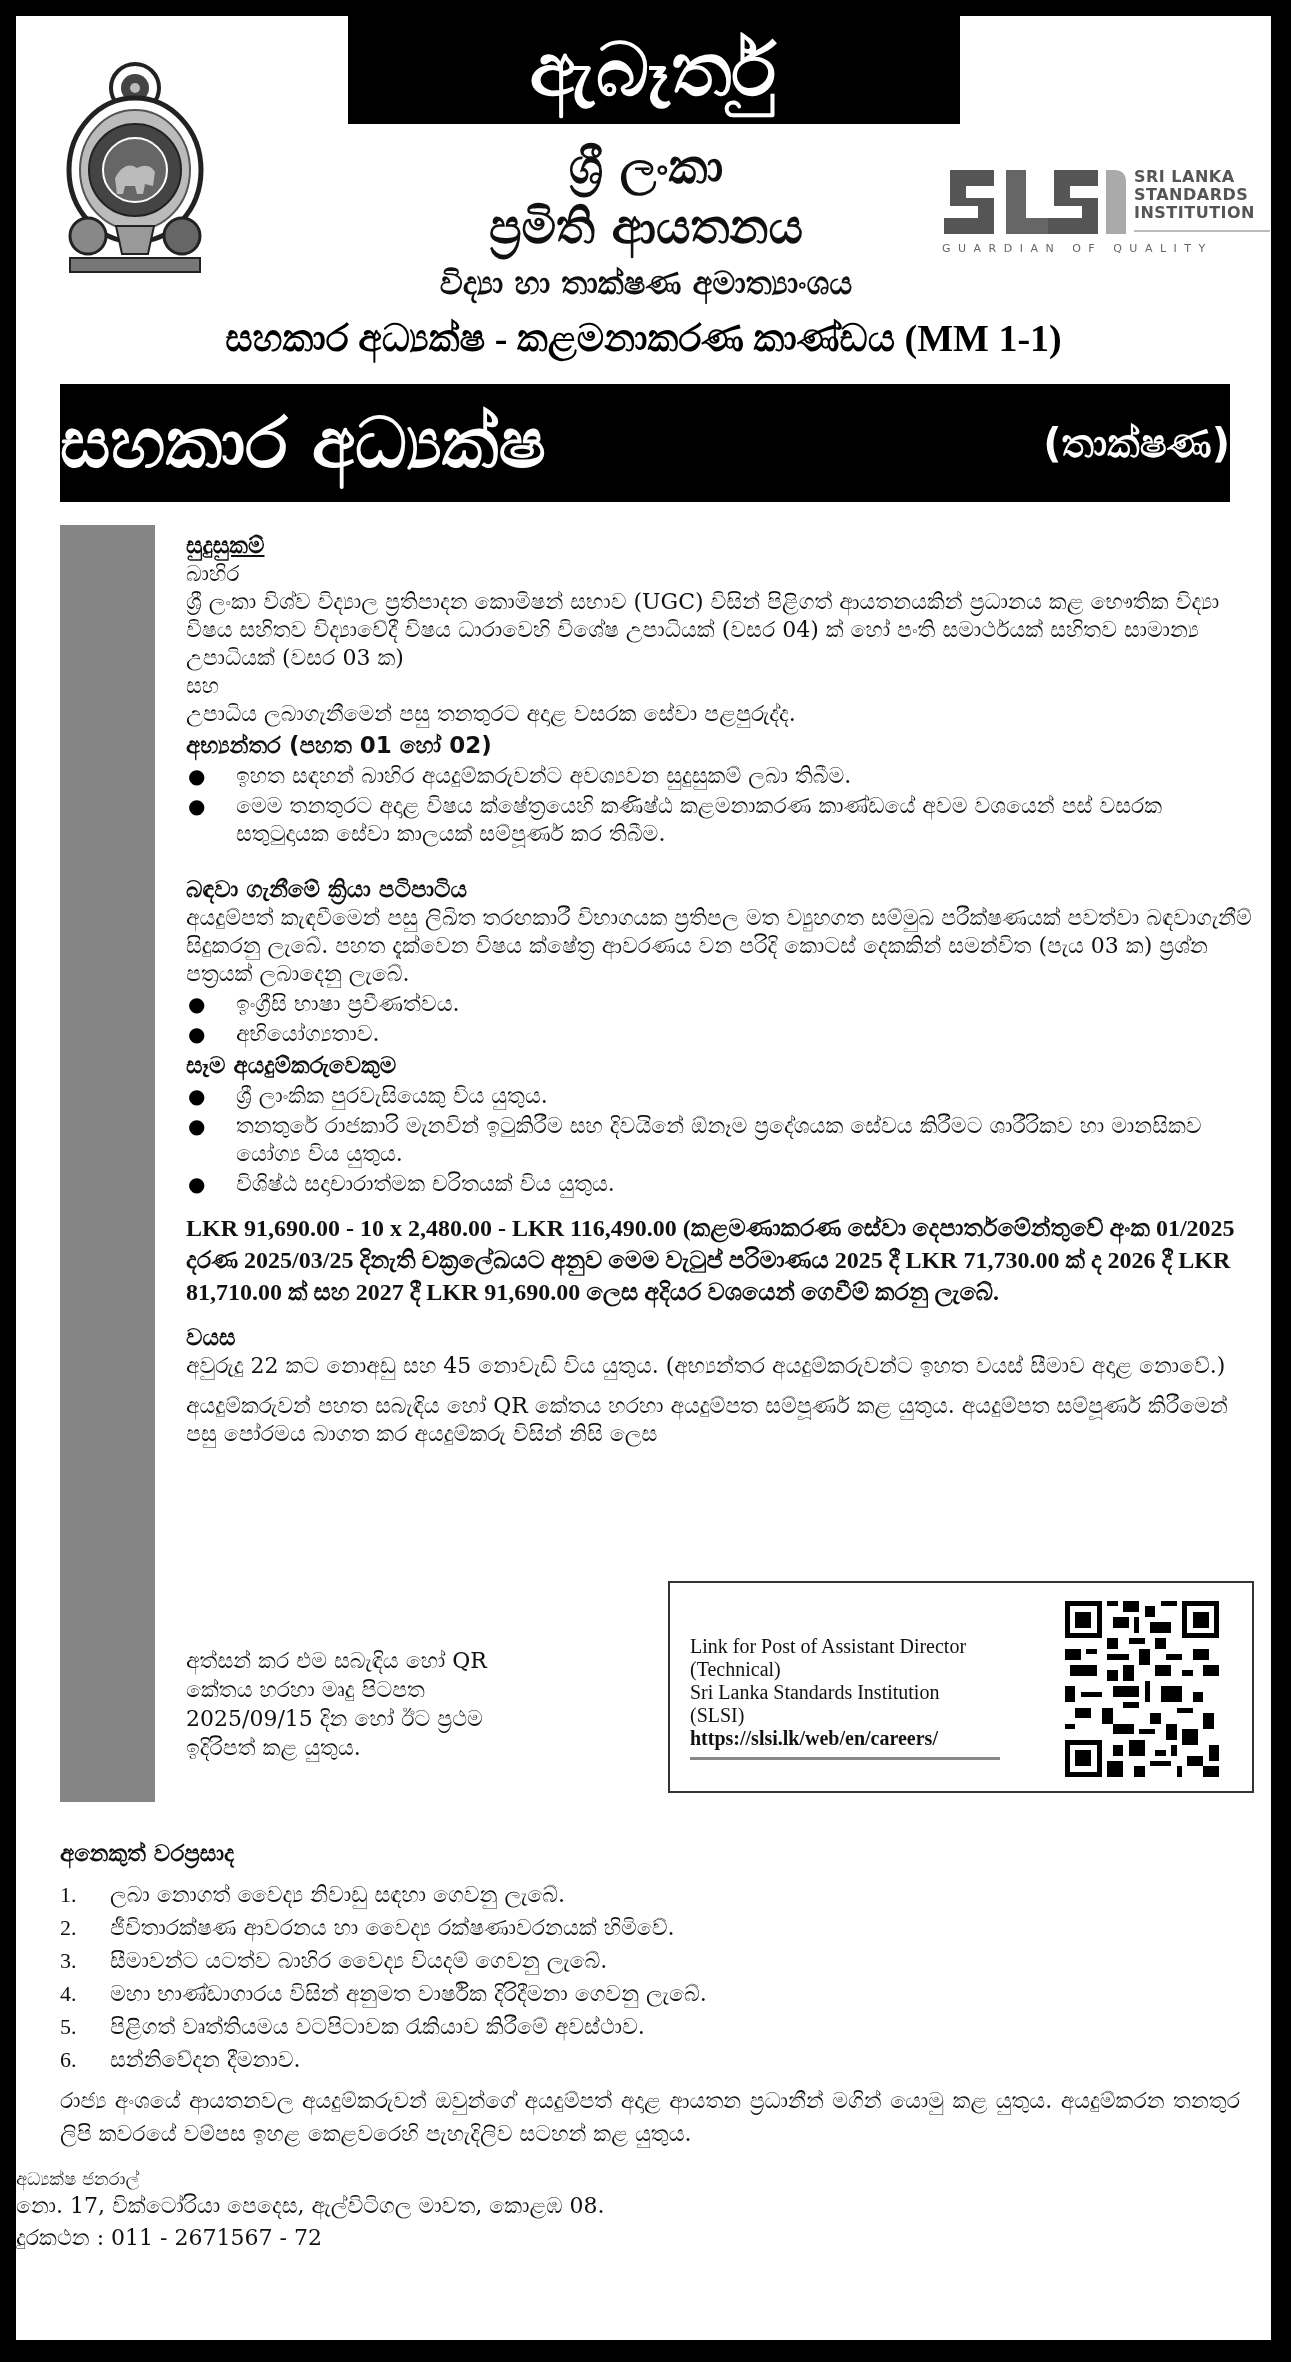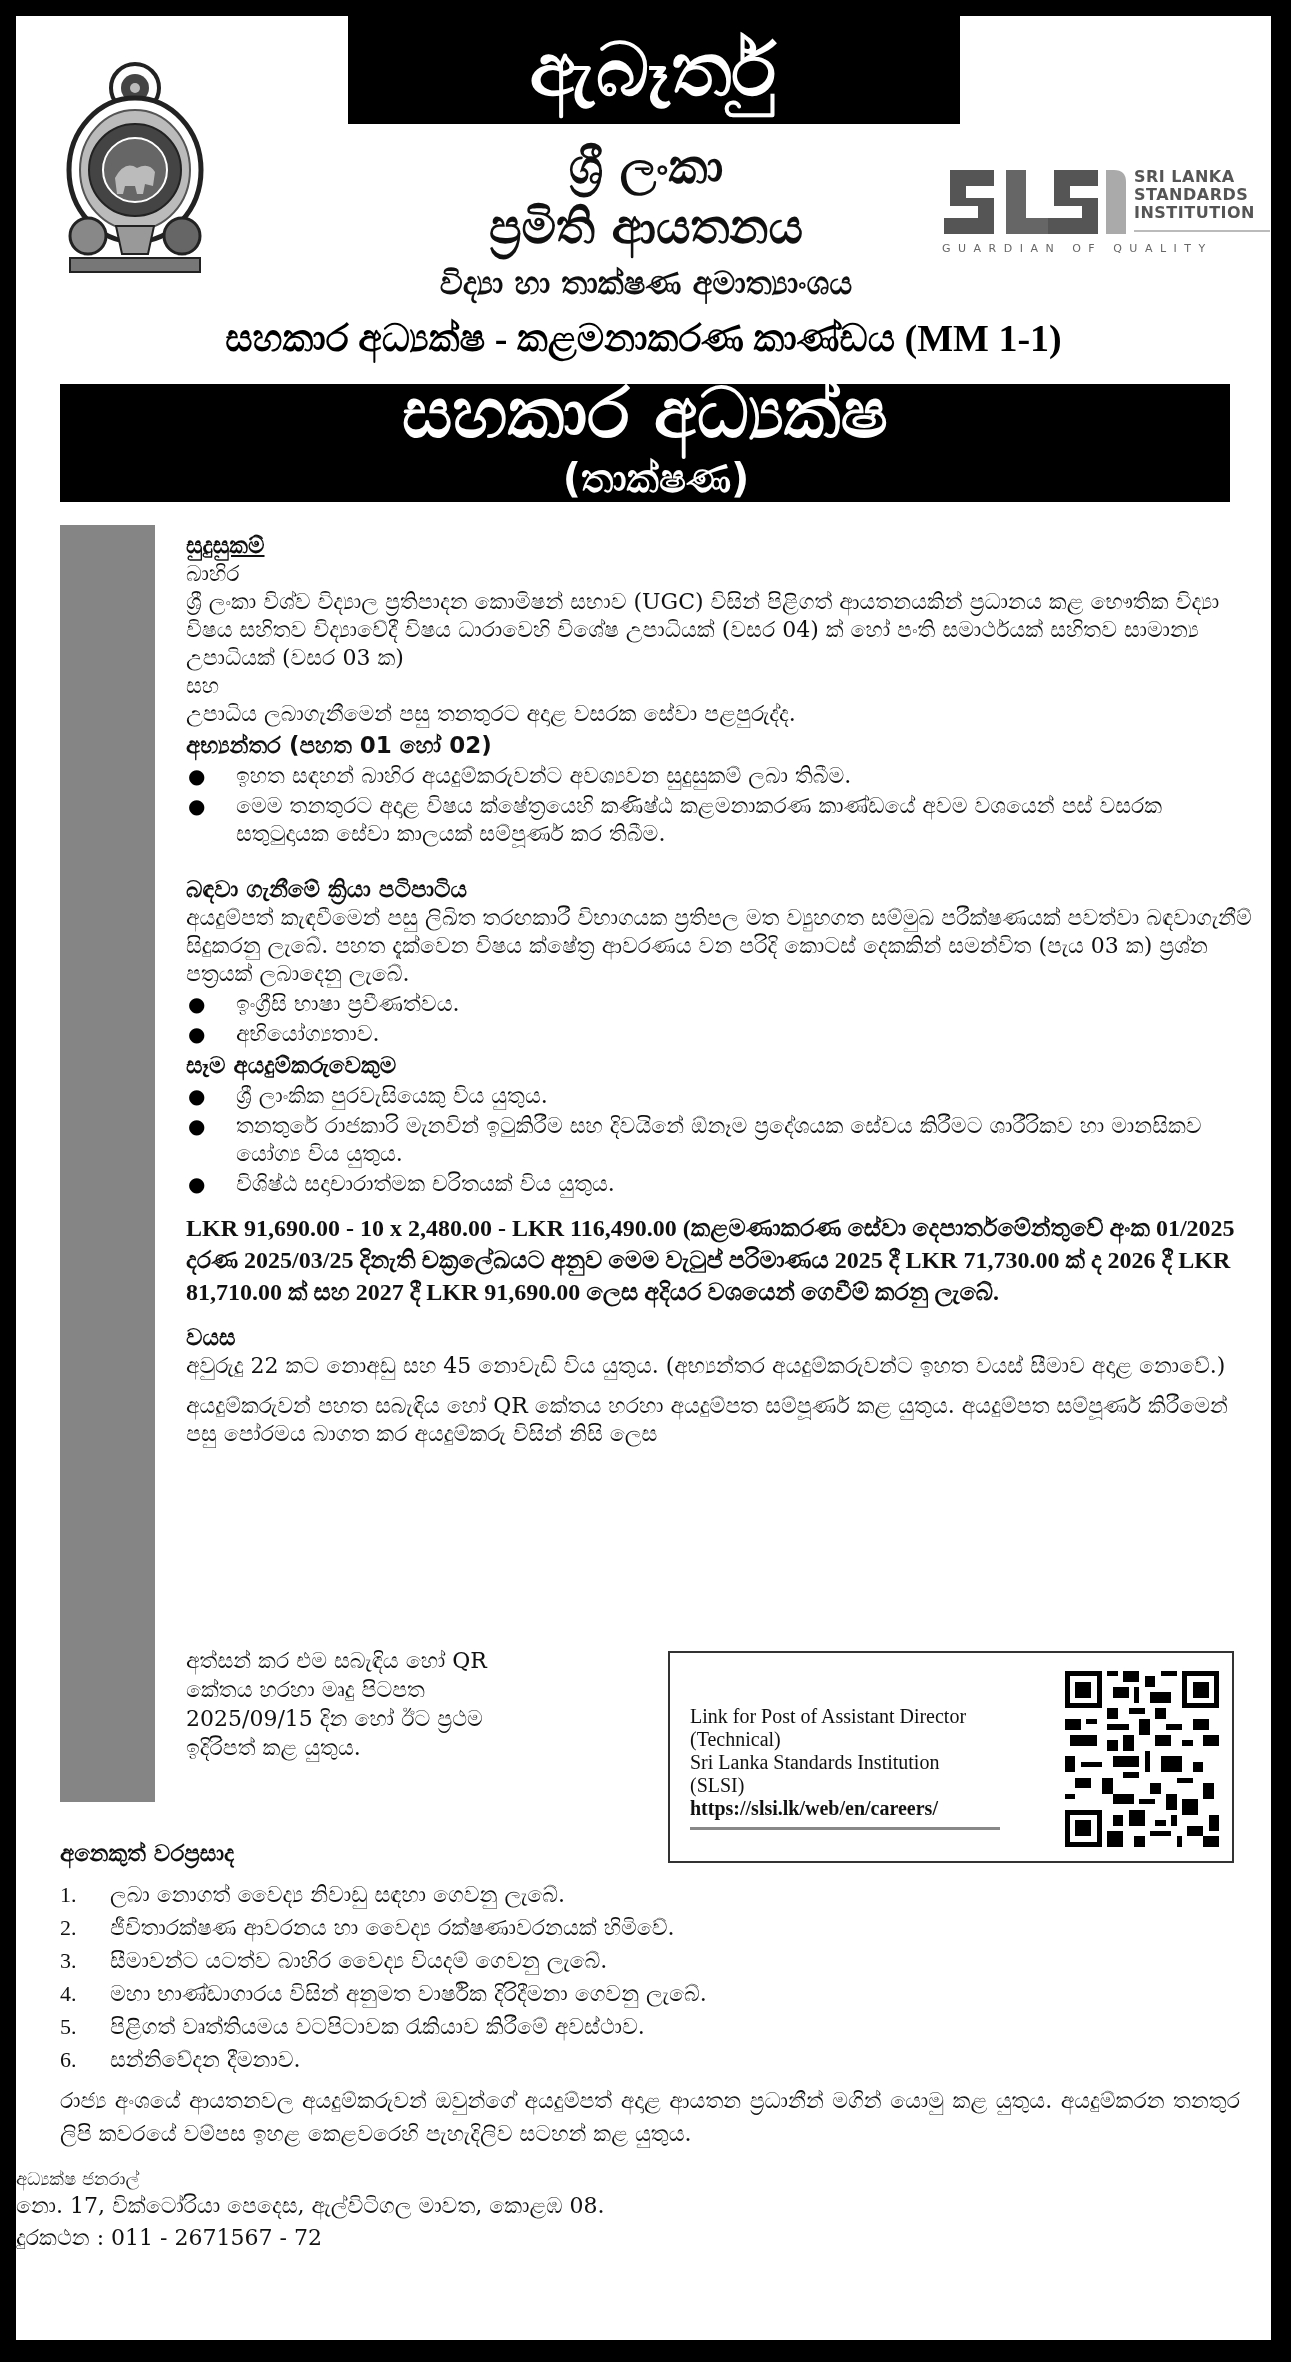--- a/index.html
+++ b/index.html
@@ -17,40 +17,40 @@
   .org-line2 { top: 182px; font-size: 48px; }
   .ministry { top: 248px; font-size: 32px; }
   .slsi-logo { position: absolute; left: 906px; top: 130px; width: 350px; height: 120px; }
   .slsi-mark { position: absolute; left: 20px; top: 18px; width: 190px; height: 76px; }
   .slsi-name { position: absolute; left: 212px; top: 22px; font-family: "DejaVu Sans", sans-serif; font-weight: bold; font-size: 16px; line-height: 18px; color: #555; letter-spacing: 0.5px; }
   .slsi-rule { position: absolute; left: 212px; top: 84px; width: 136px; height: 2px; background: #bbb; }
   .slsi-tag { position: absolute; left: 20px; top: 96px; width: 330px; font-family: "DejaVu Sans", sans-serif; font-size: 11px; letter-spacing: 7.5px; color: #666; }
   .subheading { position: absolute; left: 0; top: 300px; width: 1255px; text-align: center; font-family: Liberation Serif, serif; font-weight: bold; font-size: 38px; color: #000000; }
 
   .title-banner { position: absolute; left: 44px; top: 368px; width: 1170px; height: 118px; background: #000; color: #fff;
-                  display: flex; align-items: center; justify-content: flex-end; font-family: "DejaVu Sans", sans-serif; font-weight: bold; flex-direction: column; }
+                  display: flex; align-items: center; justify-content: space-between; font-family: "DejaVu Sans", sans-serif; font-weight: bold; }
   .title-main { font-size: 70px; }
   .title-sub { font-size: 40px; margin-left: 22px; }
 
   
   .gray-bar { position: absolute; left: 44px; top: 509px; width: 95px; height: 1277px; background: #858585; }
   .content { position: absolute; left: 170px; top: 512px; width: 1070px; font-size: 22px; line-height: 28px; }
   .h { font-family: "DejaVu Sans", sans-serif; font-weight: bold; font-size: 23px; line-height: 30px; margin-top: 2px; }
   .h.u { text-decoration: underline; }
   .p { margin: 0; }
   .gap { height: 12px; }
   .gap2 { height: 22px; }
   ul.b { list-style: none; margin: 2px 0 0 0; padding: 0; }
   ul.b li { position: relative; padding-left: 50px; margin: 0 0 2px 0; }
   ul.b li::before { content: "●"; position: absolute; left: 2px; top: 0; font-size: 20px; color: #000; }
   .salary { font-family: "Liberation Serif", serif; font-weight: bold; font-size: 24px; line-height: 32px; }
 
   .deadline-text { position: absolute; left: 170px; top: 1630px; width: 470px; font-size: 22px; line-height: 29px; }
 
-  .qr-box { position: absolute; left: 652px; top: 1635px; width: 562px; height: 208px; border: 2px solid #333; background: #fff; }
+  .qr-box { position: absolute; left: 652px; top: 1565px; width: 562px; height: 208px; border: 2px solid #333; background: #fff; padding-left: 20px; }
   .qr-text { position: absolute; left: 20px; top: 52px; width: 360px; font-family: "Liberation Serif", serif; font-size: 20px; line-height: 23px; color: #111; }
   .qr-url { font-weight: bold; }
   .qr-rule { position: absolute; left: 20px; top: 174px; width: 310px; height: 3px; background: #888; }
   .qr-code { position: absolute; left: 394px; top: 18px; width: 156px; height: 176px; }
 
   .benefits { position: absolute; left: 44px; top: 1820px; width: 1180px; font-size: 22px; line-height: 33px; }
   .benefits .h { margin-bottom: 10px; }
   ol.n { list-style: none; margin: 0; padding: 0; }
   ol.n li { position: relative; padding-left: 50px; font-size: 22px; line-height: 33px; }
   ol.n li .num { position: absolute; left: 0; font-family: "Liberation Serif", serif; }

